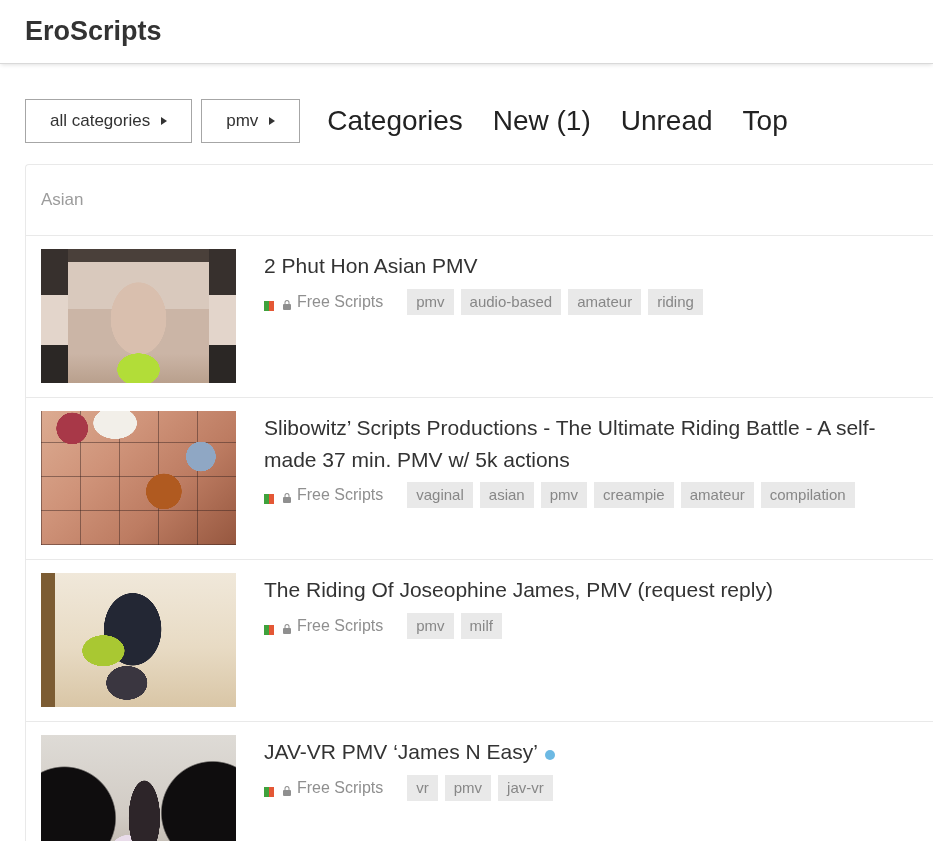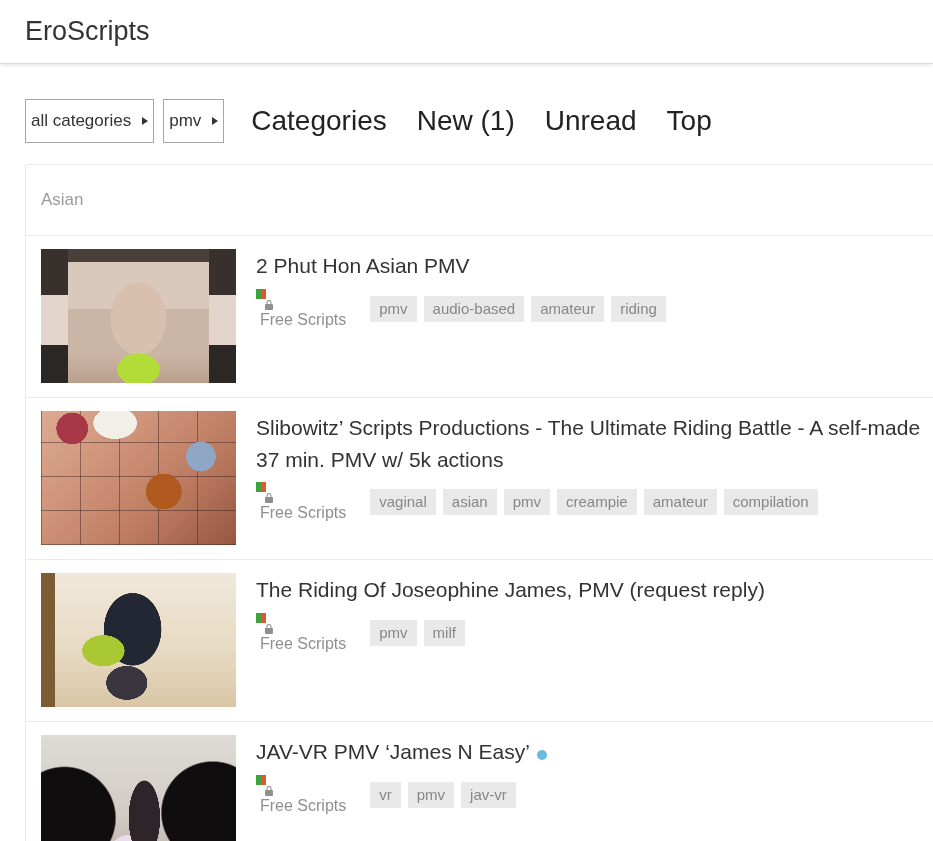--- a/index.html
+++ b/index.html
@@ -2,50 +2,50 @@
 <html><head>
 <meta charset="utf-8">
 <style>
   * { margin:0; padding:0; box-sizing:border-box; }
   html,body { width:933px; height:841px; overflow:hidden; background:#fff;
     font-family:"Liberation Sans", sans-serif; color:#333; }
 
   
   .site-header { height:64px; display:flex; align-items:center; padding:0 25px;
     border-bottom:1px solid #d9d9d9; box-shadow:0 2px 4px -1px rgba(0,0,0,.12); }
-  .site-title { font-size:27px; font-weight:400; color:#333; cursor:pointer; }
+  .site-title { font-size:27px; font-weight:700; color:#333; cursor:pointer; }
 
   
   .controls { display:flex; align-items:center; margin:30px 0 0 25px; }
   .filter-btn { display:inline-flex; align-items:center; gap:11px; height:44px;
-    padding:0 5px; border:1px solid #a6a6a6; background:#fff; font-size:17px;
+    padding:0 24px; border:1px solid #a6a6a6; background:#fff; font-size:17px;
     color:#333; cursor:pointer; font-family:inherit; }
   .filter-btn + .filter-btn { margin-left:9px; }
   .caret-right { width:0; height:0; border-left:6px solid #333;
     border-top:4.5px solid transparent; border-bottom:4.5px solid transparent; display:inline-block; }
   .nav-pills { display:flex; list-style:none; margin-left:12px; }
   .nav-item { display:block; padding:11px 15px; font-size:28px; color:#222;
     text-decoration:none; cursor:pointer; white-space:nowrap; }
   .nav-item.active { background:#e45735; color:#fff; }
 
   
   .topic-list { margin:16px 0 0 25px; width:908px;
     border-left:1px solid #e9e9e9; border-top:1px solid #e9e9e9; border-radius:4px 0 0 0; }
   .topic-col-header { height:71px; display:flex; align-items:center; padding-left:15px;
     border-bottom:1px solid #e9e9e9; color:#9c9c9c; font-size:17px; }
-  .topic-row { display:flex; gap:20px; padding:13px 10px 14px 15px;
+  .topic-row { display:flex; gap:28px; padding:13px 10px 14px 15px;
     border-bottom:1px solid #e9e9e9; }
   .thumb { width:195px; height:134px; flex:none; display:block; cursor:pointer; }
   .topic-main { flex:1; min-width:0; padding-top:1px; }
   .title-line { line-height:1.5; }
   .topic-title { font-size:21px; color:#333; text-decoration:none; cursor:pointer; }
   .unread-dot { display:inline-block; width:10px; height:10px; border-radius:50%;
     margin-left:7px; vertical-align:middle; cursor:pointer; }
   .meta-line { margin-top:7px; display:flex; align-items:center; }
-  .category-link { display:inline-flex; align-items:flex-start; text-decoration:none; cursor:pointer;flex-direction:column; }
+  .category-link { display:inline-flex; align-items:flex-end; text-decoration:none; cursor:pointer; }
   .badge-square { width:10px; height:10px; display:inline-flex; flex:none; }
   .badge-half { width:5px; height:10px; display:block; }
   .lock-wrap { margin-left:7px; display:inline-flex; align-items:center; }
   .cat-name { margin-left:4px; font-size:16px; color:#8f8f8f; }
   .tags { margin-left:24px; display:flex; gap:7px; flex-wrap:wrap; }
   .tag { background:#e9e9e9; color:#878787; font-size:15px; padding:4px 9px;
     line-height:1.2; text-decoration:none; cursor:pointer; white-space:nowrap; }
 
   
   .thumb-triptych { background:

